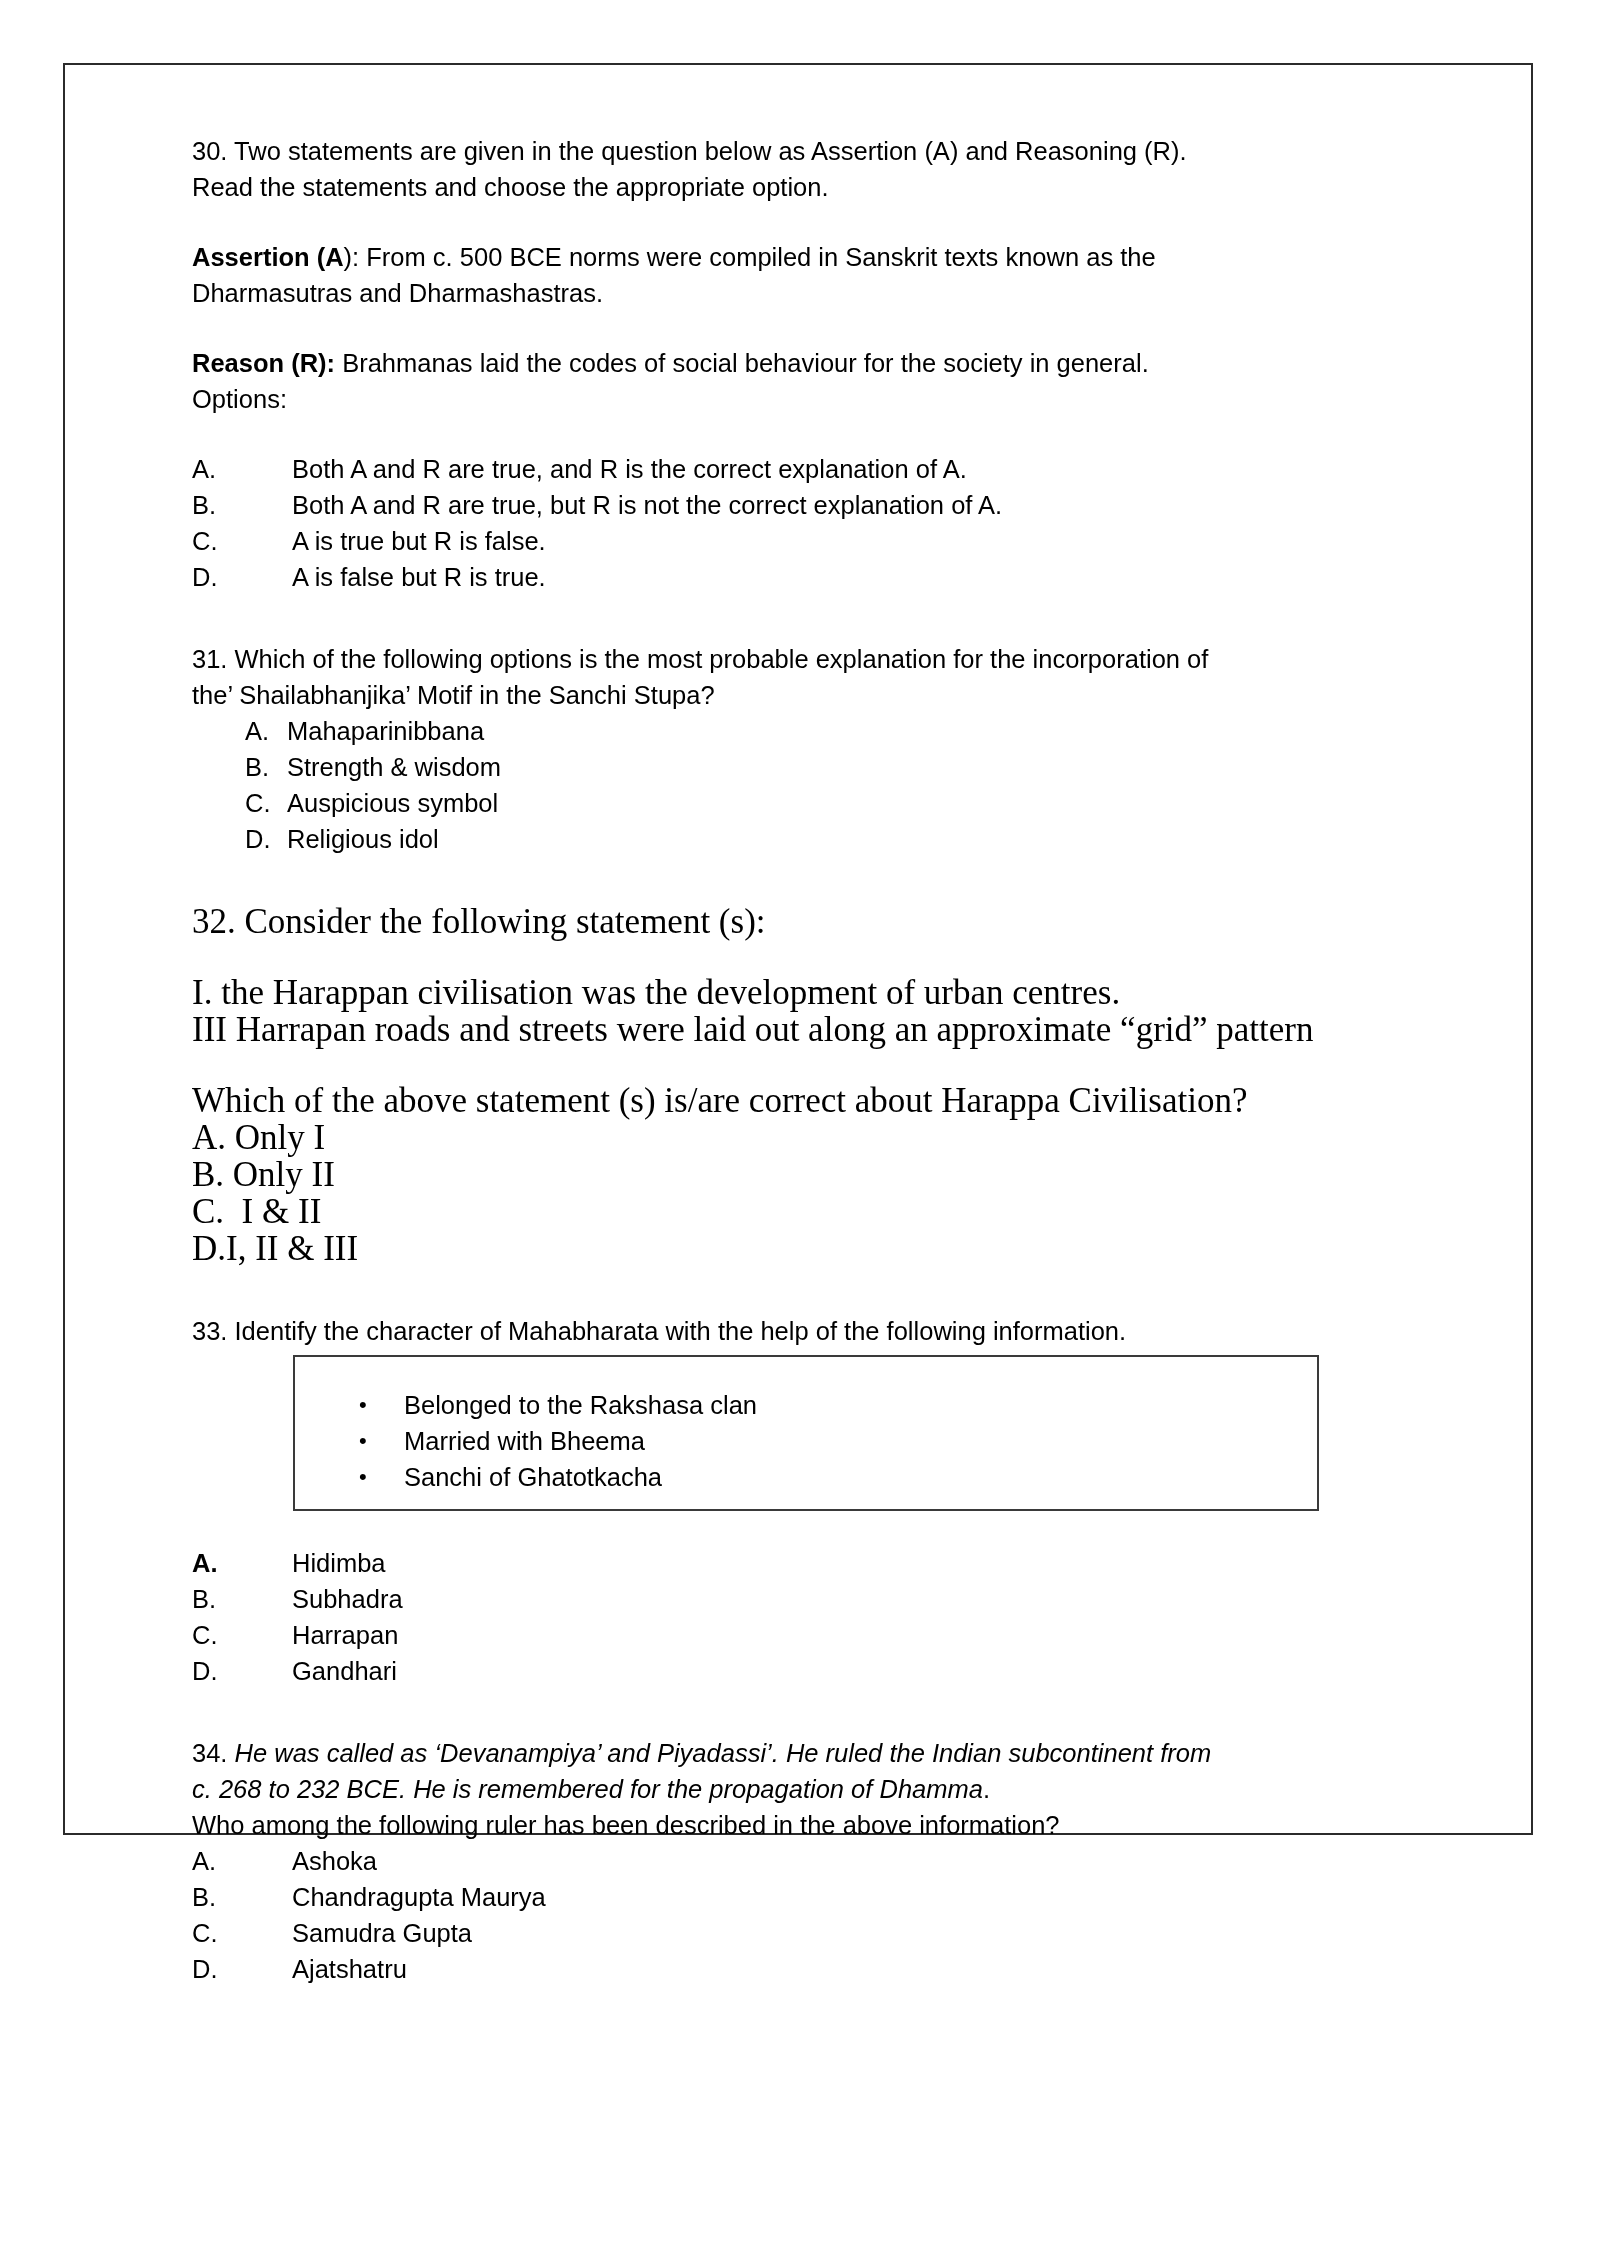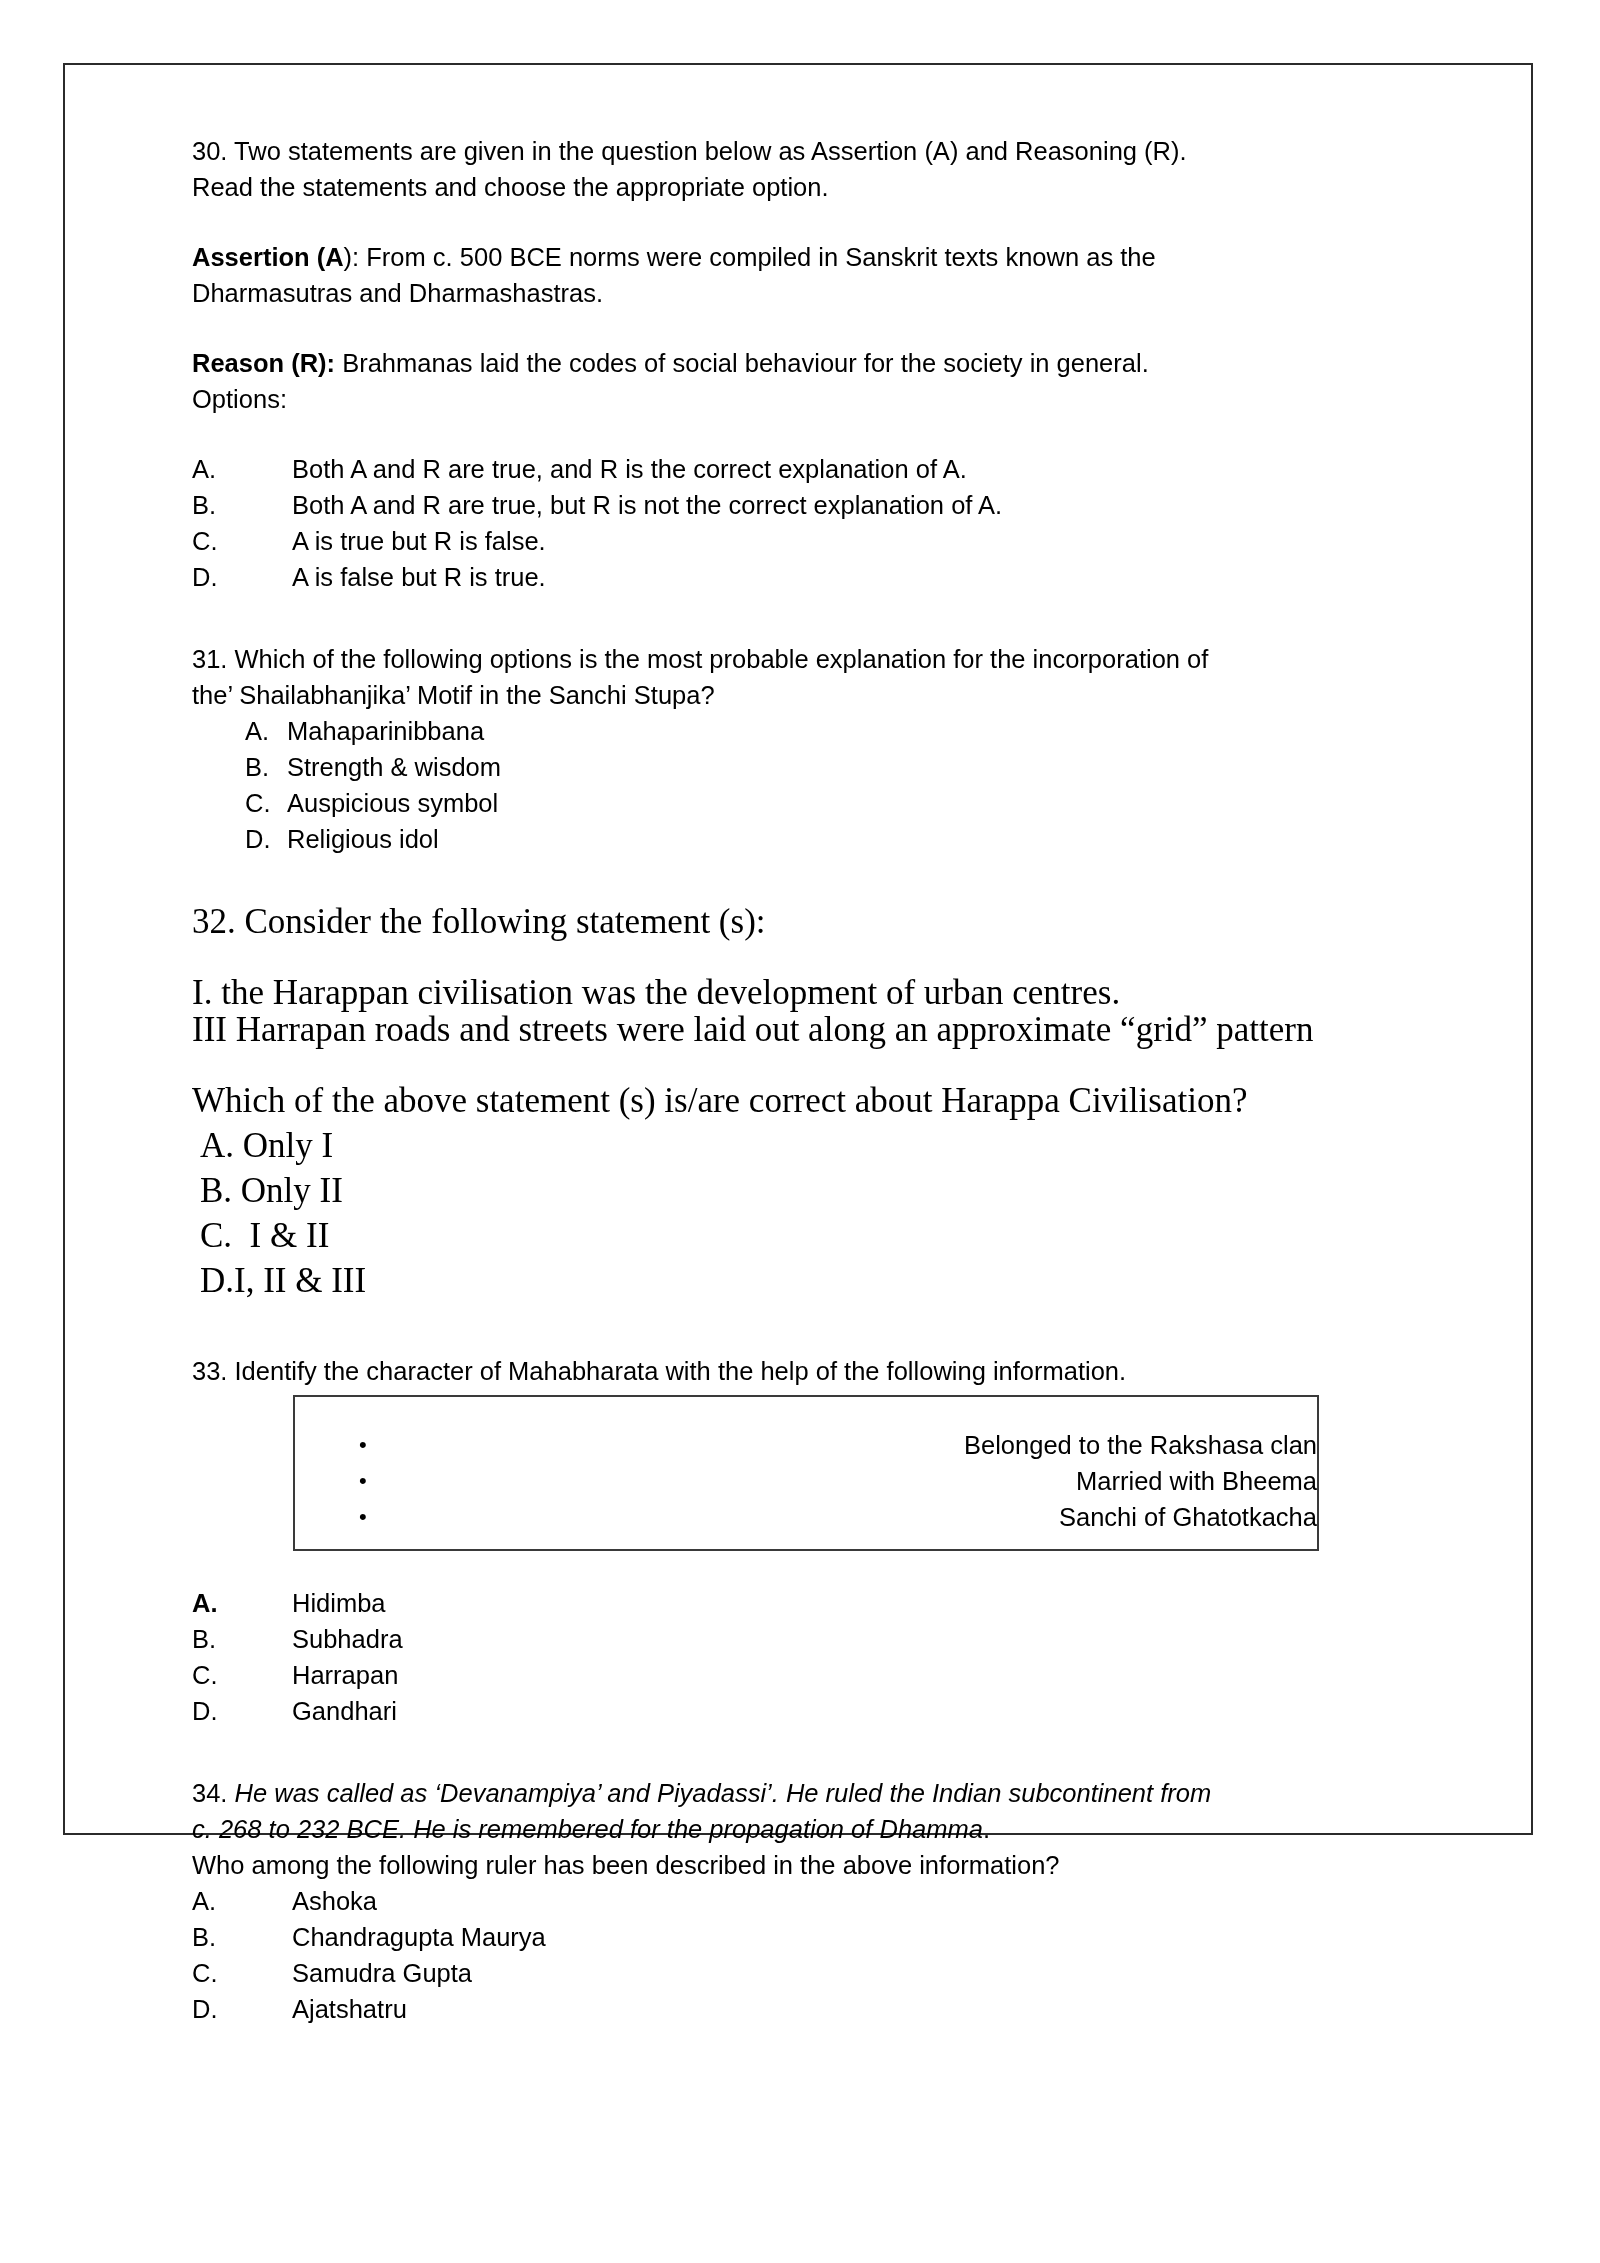--- a/index.html
+++ b/index.html
@@ -67,21 +67,21 @@
   .opt-letter {
     flex: 0 0 auto;
     width: 100px;
   }
   .opt-letter.narrow { width: 42px; }
   .opt-text { flex: 1 1 auto; }
 
   .opt-list.indented { margin-left: 53px; }
 
   
-  .serif-opt { margin: 8px; white-space: pre; }
+  .serif-opt { margin: 0; white-space: pre; }
 
   
   .info-box {
     position: relative;
     margin-left: 101px;
     margin-top: 6px;
     width: 1026px;
     box-sizing: border-box;
     border: 2px solid #3a3a3a;
     padding: 30px 0 14px 0;
@@ -96,21 +96,21 @@
     align-items: flex-start;
     line-height: 36px;
   }
   .bullet-dot {
     flex: 0 0 auto;
     width: 45px;
     margin-left: 64px;
     font-size: 22px;
     line-height: 36px;
   }
-  .bullet-text { flex: 1 1 auto; text-align: right; }
+  .bullet-text { flex: 1 1 auto; }
 </style>
 </head>
 <body>
 
 <div class="page-frame">
   <div class="content">
 
     <div>
       <p class="sans para">30. Two statements are given in the question below as Assertion (A) and Reasoning (R).</p>
       <p class="sans para">Read the statements and choose the appropriate option.</p>

